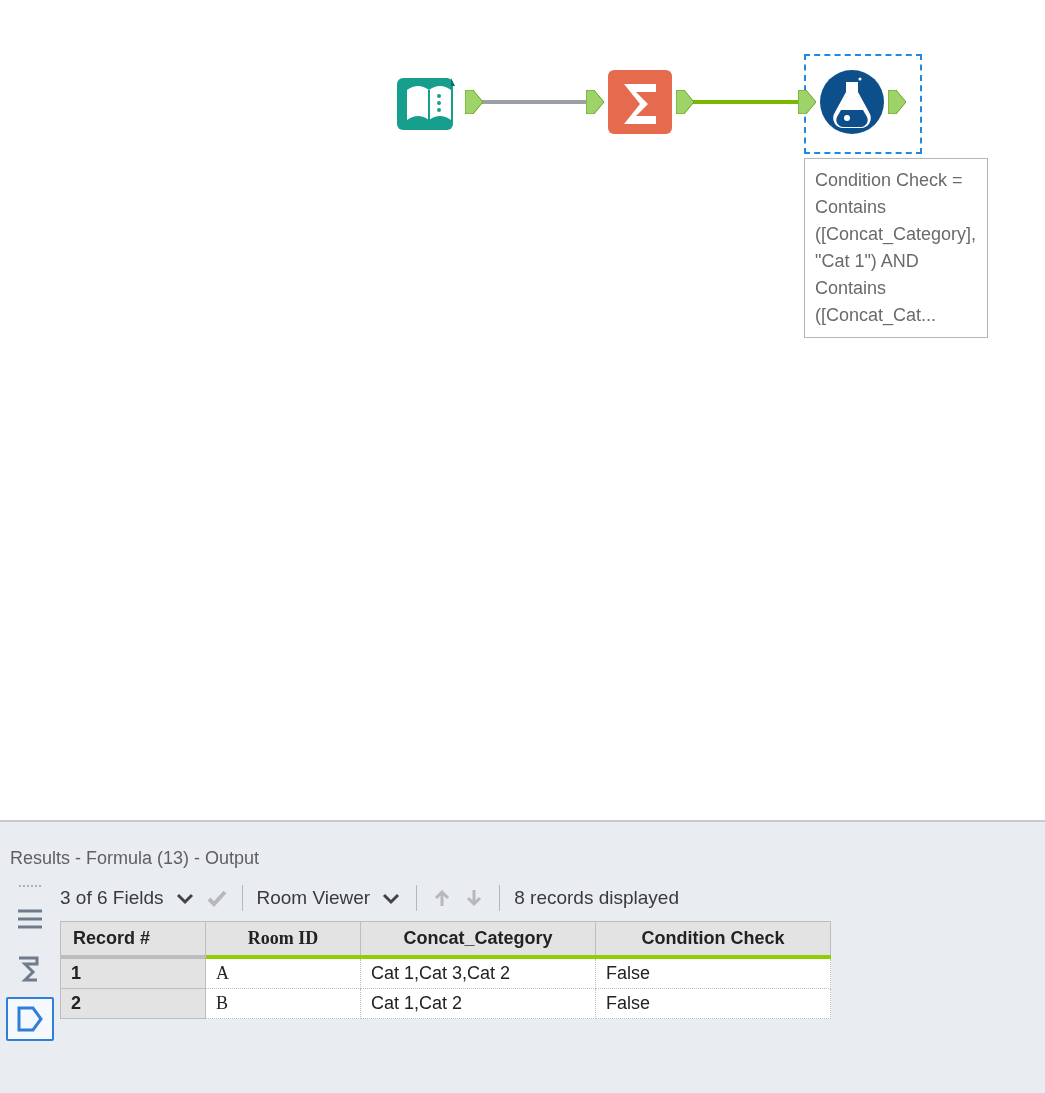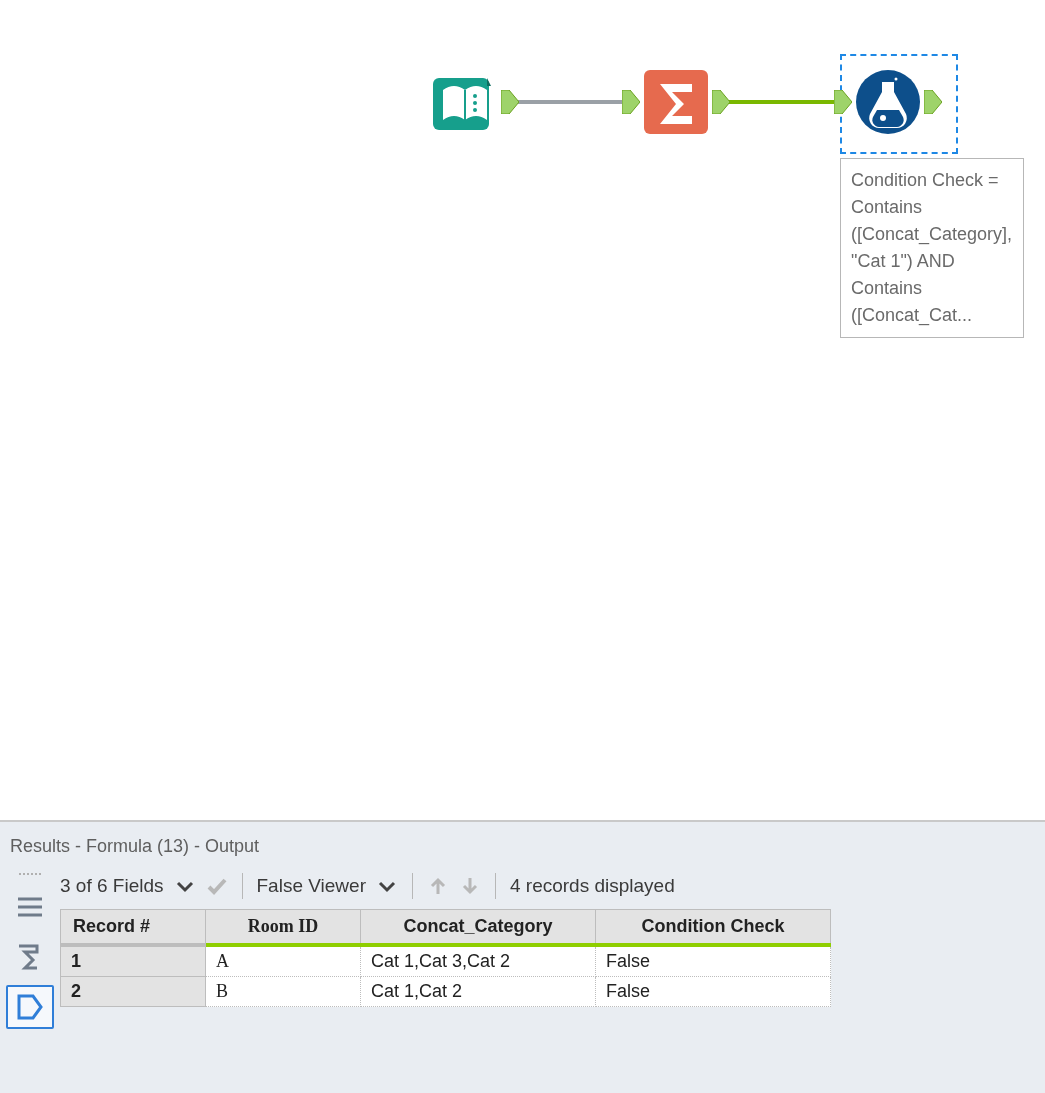--- a/index.html
+++ b/index.html
@@ -11,21 +11,20 @@
     font-family: "Segoe UI", Arial, sans-serif;
     font-size: 14px;
     color: #333;
     overflow: hidden;
   }
   .canvas {
     position: absolute;
     top: 0; left: 0; right: 0;
     height: 820px;
     background: #ffffff;
-    margin-left: 36px;
   }
   .node {
     position: absolute;
     width: 64px;
     height: 64px;
   }
   .node svg { width: 64px; height: 64px; display: block; }
   .port {
     position: absolute;
     width: 18px;
@@ -64,21 +63,21 @@
     background: #c9c9c9;
     top: 820px;
   }
   .results {
     position: absolute;
     top: 822px;
     left: 0; right: 0; bottom: 0;
     background: #e9edf2;
   }
   .results-title {
-    padding: 14px 10px 10px 10px;
+    padding: 26px 10px 10px 10px;
     color: #5f5f5f;
     font-size: 18px;
   }
   .results-body {
     display: flex;
     align-items: flex-start;
     padding: 0 0 0 4px;
   }
   .side-tabs {
     width: 52px;
@@ -293,39 +292,39 @@
           <svg viewBox="0 0 22 22">
               <path d="M4 8 l7 7 l7 -7" fill="none" stroke="#434343" stroke-width="3"></path>
             </svg>
         </span>
         <span class="check">
           <svg viewBox="0 0 22 22">
               <path d="M3 12 l5 5 l11 -12" fill="none" stroke="#b8b8b8" stroke-width="4"></path>
             </svg>
         </span>
         <span class="sep"></span>
-        <span>False Viewer</span>
+        <span>Room Viewer</span>
         <span class="chev">
           <svg viewBox="0 0 22 22">
               <path d="M4 8 l7 7 l7 -7" fill="none" stroke="#434343" stroke-width="3"></path>
             </svg>
         </span>
         <span class="sep"></span>
         <span class="arrow">
           <svg viewBox="0 0 22 22">
               <path d="M11 19 v-14 m-6 6 l6 -6 l6 6" fill="none" stroke="#b8b8b8" stroke-width="3"></path>
             </svg>
         </span>
         <span class="arrow">
           <svg viewBox="0 0 22 22">
               <path d="M11 3 v14 m-6 -6 l6 6 l6 -6" fill="none" stroke="#b8b8b8" stroke-width="3"></path>
             </svg>
         </span>
         <span class="sep"></span>
-        <span>4 records displayed</span>
+        <span>8 records displayed</span>
       </div>
 
       <div class="grid-wrap">
         <table class="grid">
           <thead>
             <tr>
               <th class="rownum-head">Record #</th>
               <th class="col-room">Room ID</th>
               <th class="col-concat">Concat_Category</th>
               <th class="col-cond">Condition Check</th>

